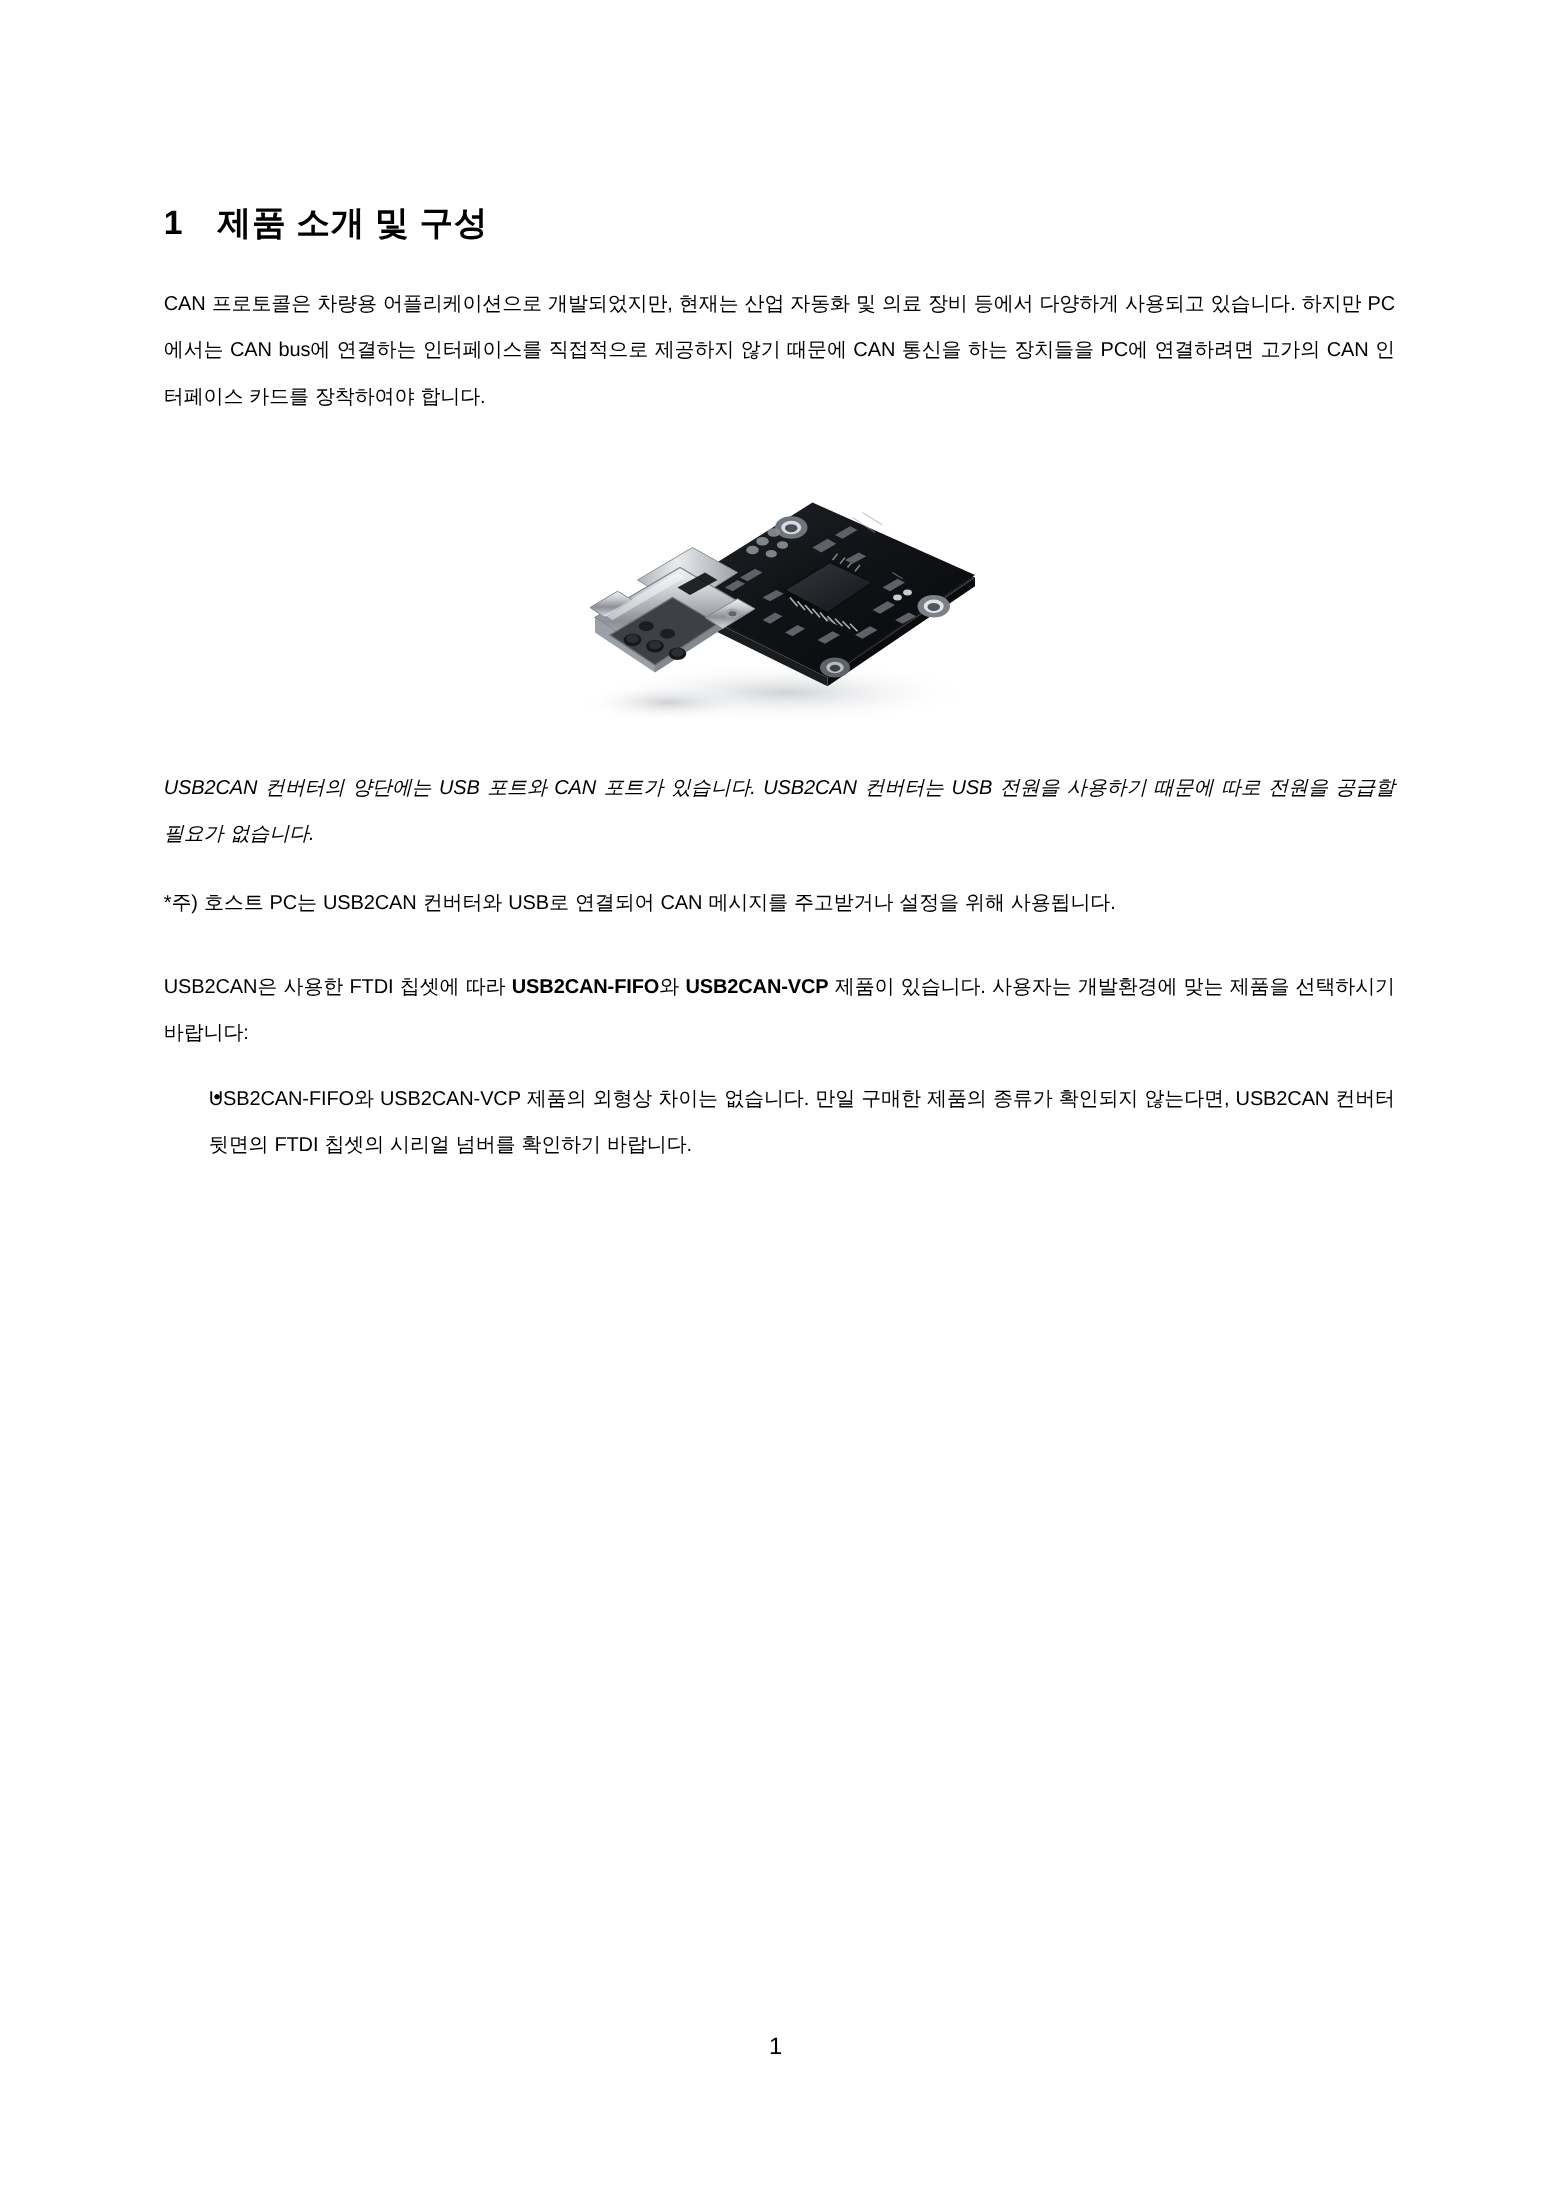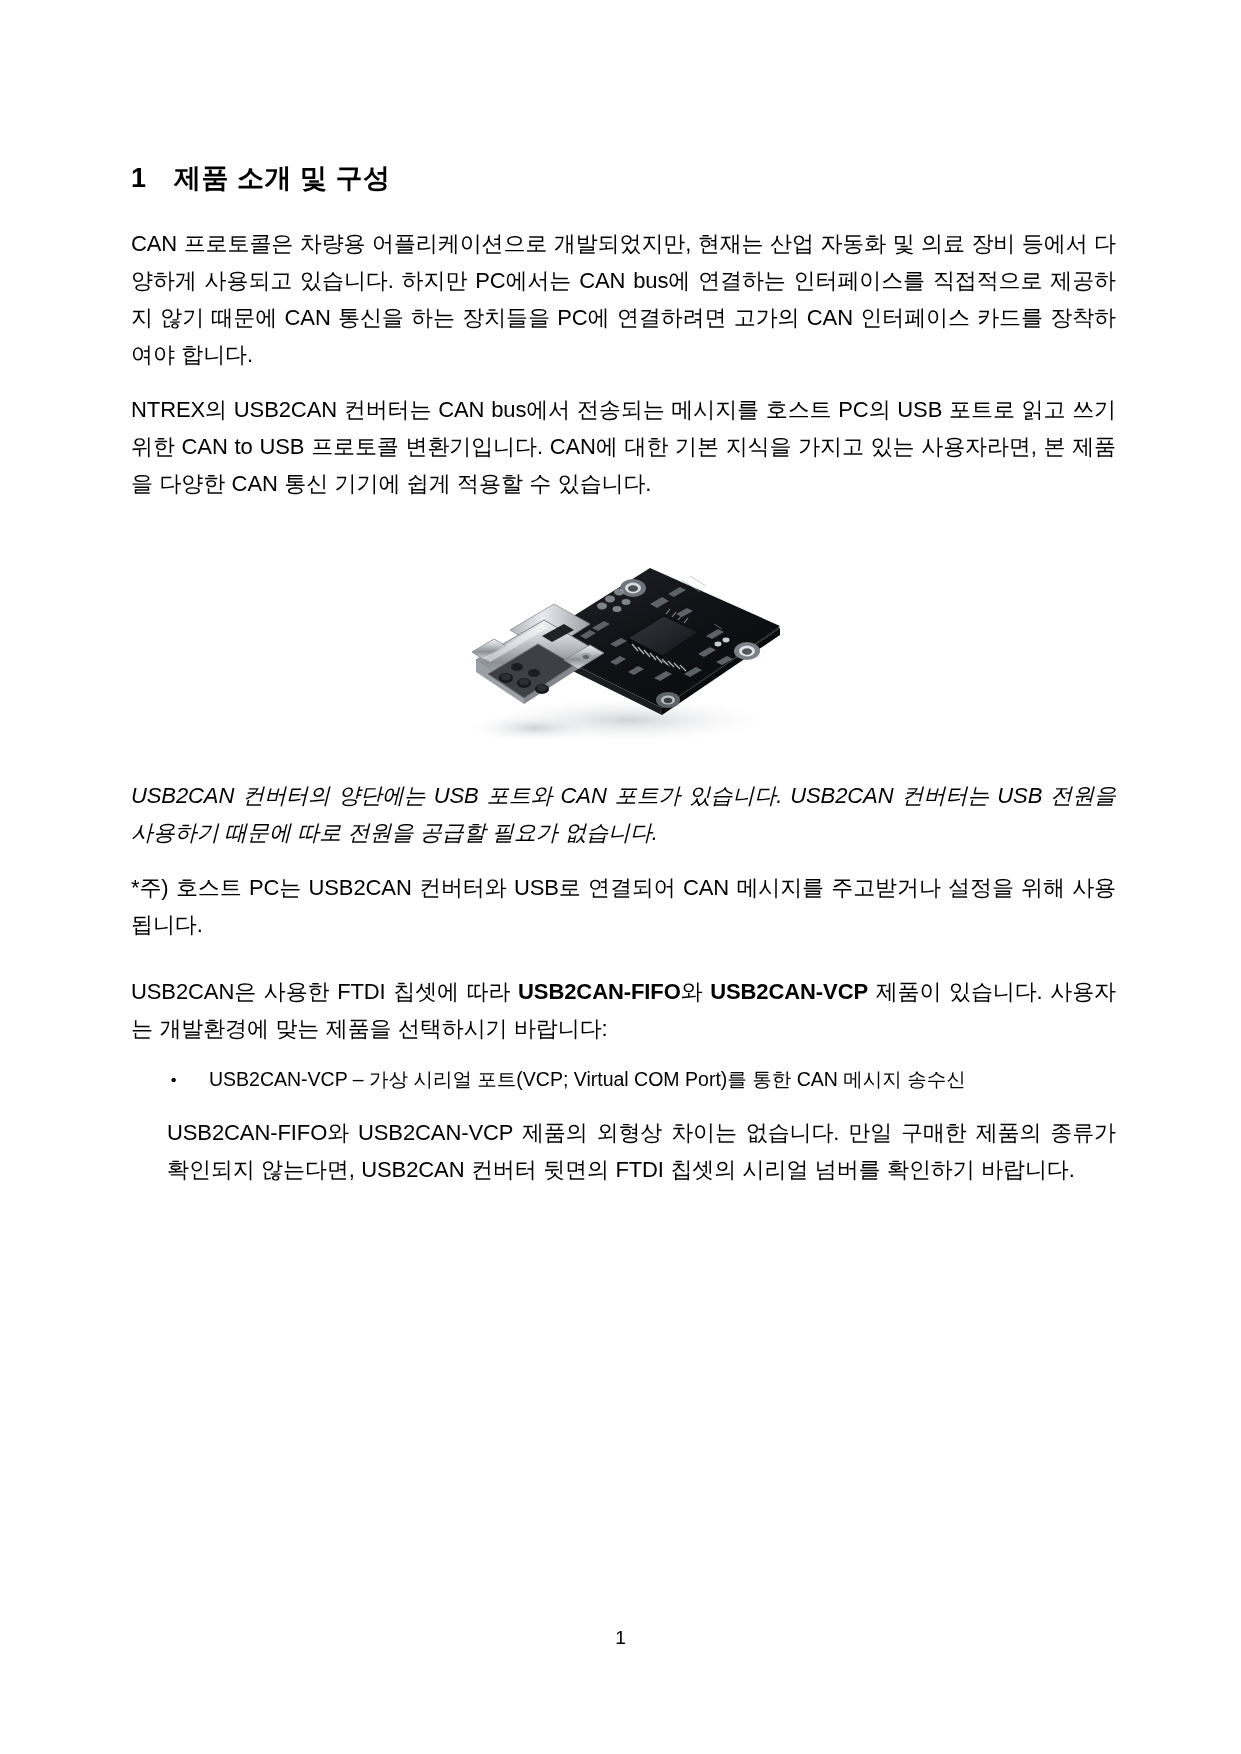--- a/index.html
+++ b/index.html
@@ -40,21 +40,21 @@
   h2.section-title {
     font-size: 21px;
     font-weight: bold;
     letter-spacing: 0.6px;
     margin: 0;
     padding: 0;
     white-space: pre;
   }
 
   p.body-text {
-    font-size: 22px;
+    font-size: 16px;
     line-height: 37px;
     text-align: justify;
     text-justify: inter-word;
     margin: 0;
     word-spacing: 0.5px;
     letter-spacing: -0.1px;
   }
 
   p.body-text + p.body-text {
     margin-top: 18px;
@@ -115,21 +115,20 @@
 <div class="page">
 
   <div class="content">
 
     <h1 class="chapter-title">1 제품 소개 및 구성</h1>
 
     <div style="position:absolute; top:225px; left:0; width:985px;">
 
       <p class="body-text">CAN 프로토콜은 차량용 어플리케이션으로 개발되었지만, 현재는 산업 자동화 및 의료 장비 등에서 다양하게 사용되고 있습니다. 하지만 PC에서는 CAN bus에 연결하는 인터페이스를 직접적으로 제공하지 않기 때문에 CAN 통신을 하는 장치들을 PC에 연결하려면 고가의 CAN 인터페이스 카드를 장착하여야 합니다.</p>
 
-      <p class="body-text">NTREX의 USB2CAN 컨버터는 CAN bus에서 전송되는 메시지를 호스트 PC의 USB 포트로 읽고 쓰기 위한 CAN to USB 프로토콜 변환기입니다. CAN에 대한 기본 지식을 가지고 있는 사용자라면, 본 제품을 다양한 CAN 통신 기기에 쉽게 적용할 수 있습니다.</p>
 
       <div class="figure">
         <div class="photo-wrap">
           <svg viewBox="0 0 420 215" width="420" height="215">
             <defs>
               <linearGradient id="pcbTop" x1="0" y1="0" x2="1" y2="1">
                 <stop offset="0%" stop-color="#24262b"></stop>
                 <stop offset="45%" stop-color="#121317"></stop>
                 <stop offset="100%" stop-color="#07080a"></stop>
               </linearGradient>
@@ -289,21 +288,20 @@
 
 
       <p class="body-text" style="margin-top:30px;"><span>USB2CAN은 사용한 FTDI 칩셋에 따라 </span><b>USB2CAN-FIFO</b><span>와 </span><b>USB2CAN-VCP</b><span> 제품이 있습니다. 사용자는 개발환경에 맞는 제품을 선택하시기 바랍니다:</span></p>
 
       <ul class="bullet-list">
         <li>
           <span class="bullet-mark">•</span>
         </li>
         <li>
           <span class="bullet-mark">•</span>
-          <span>USB2CAN-VCP – 가상 시리얼 포트(VCP; Virtual COM Port)를 통한 CAN 메시지 송수신</span>
         </li>
       </ul>
 
       <p class="body-text" style="margin-top:16px;margin-left:36px;">USB2CAN-FIFO와 USB2CAN-VCP 제품의 외형상 차이는 없습니다. 만일 구매한 제품의 종류가 확인되지 않는다면, USB2CAN 컨버터 뒷면의 FTDI 칩셋의 시리얼 넘버를 확인하기 바랍니다.</p>
 
     </div>
   </div>
 
   <div class="page-number">1</div>
 

